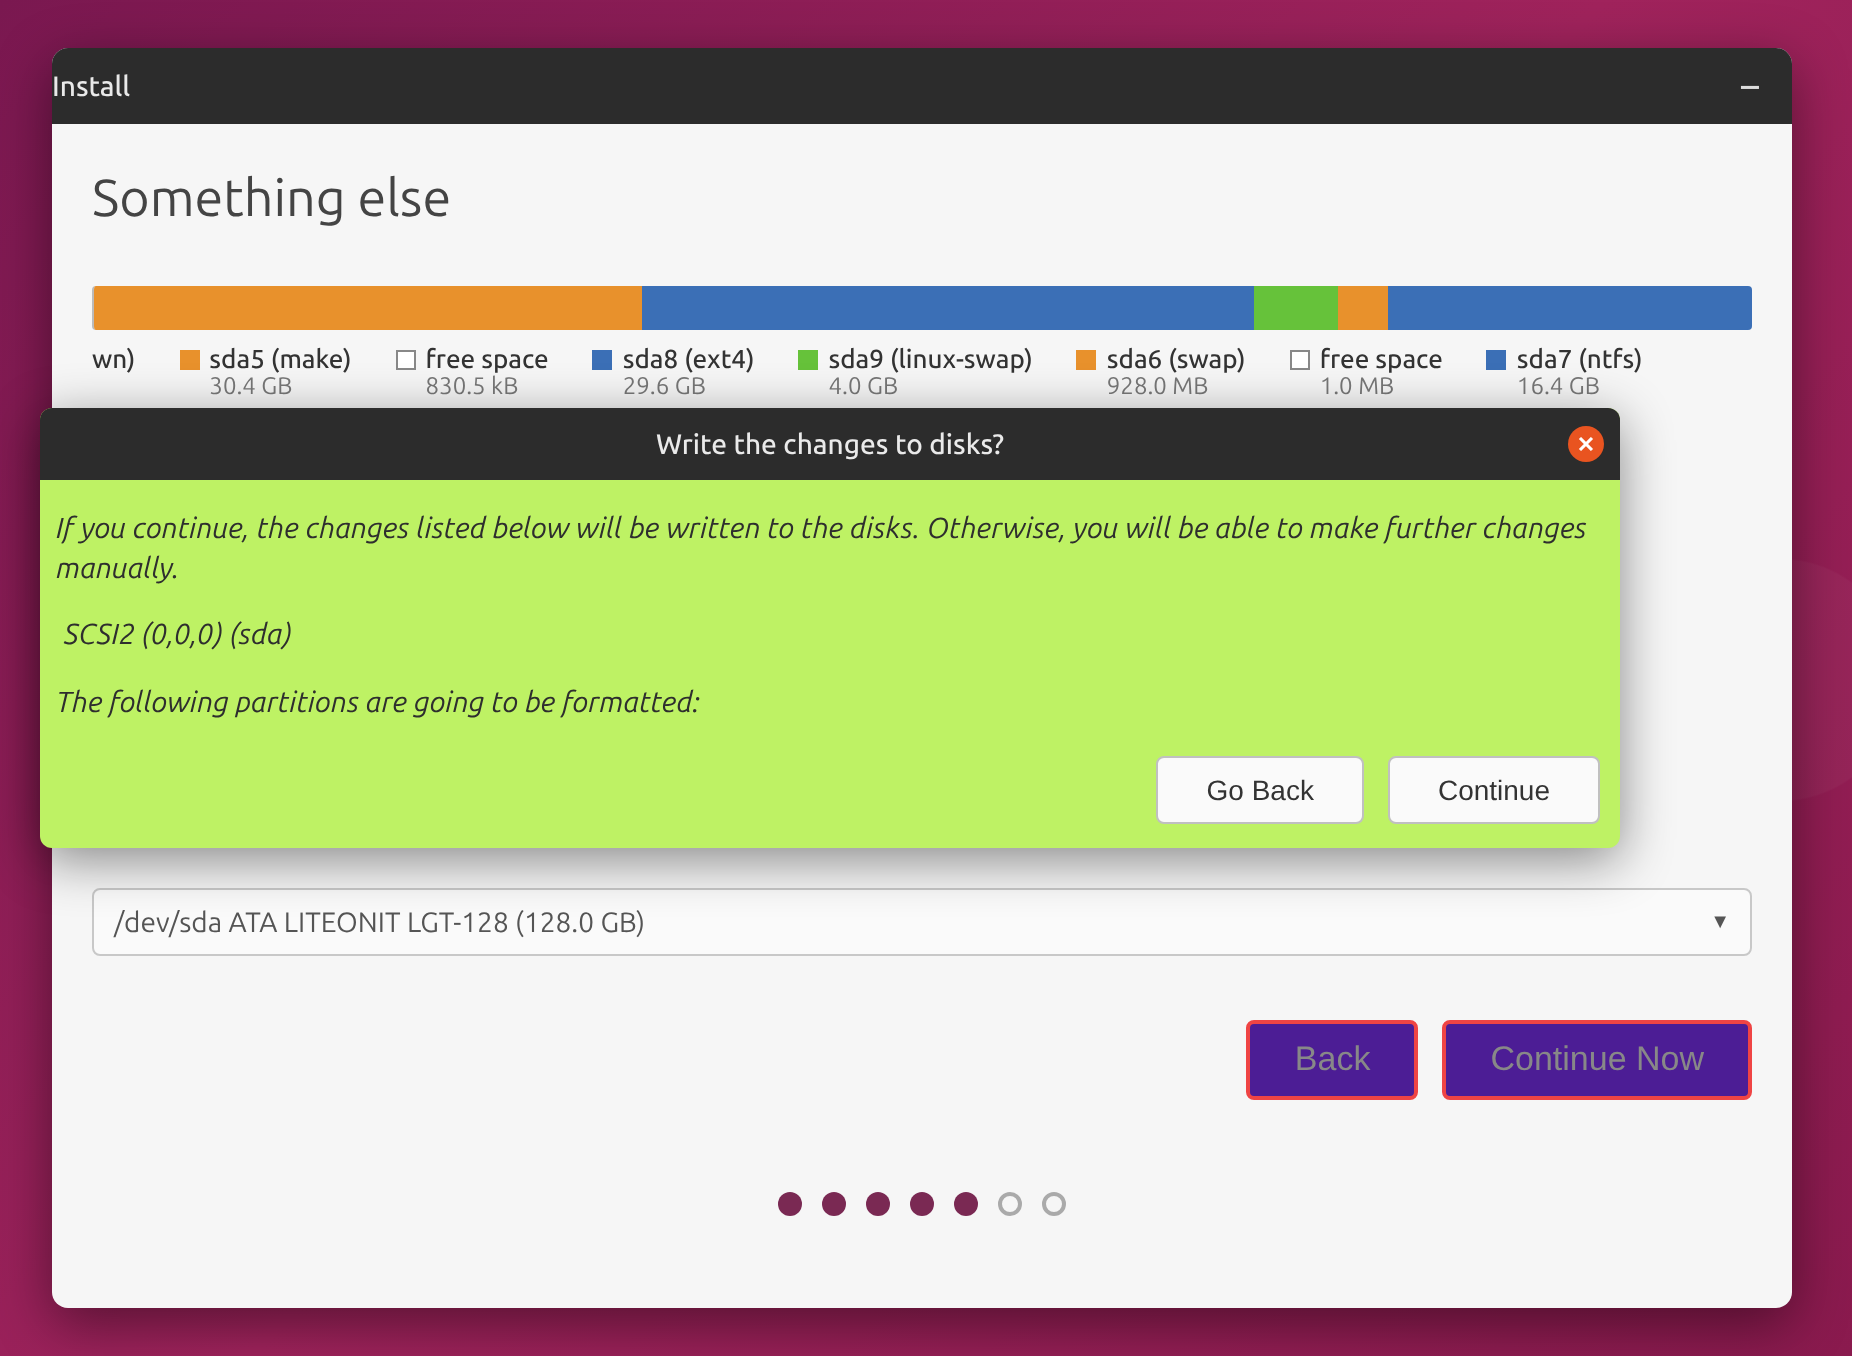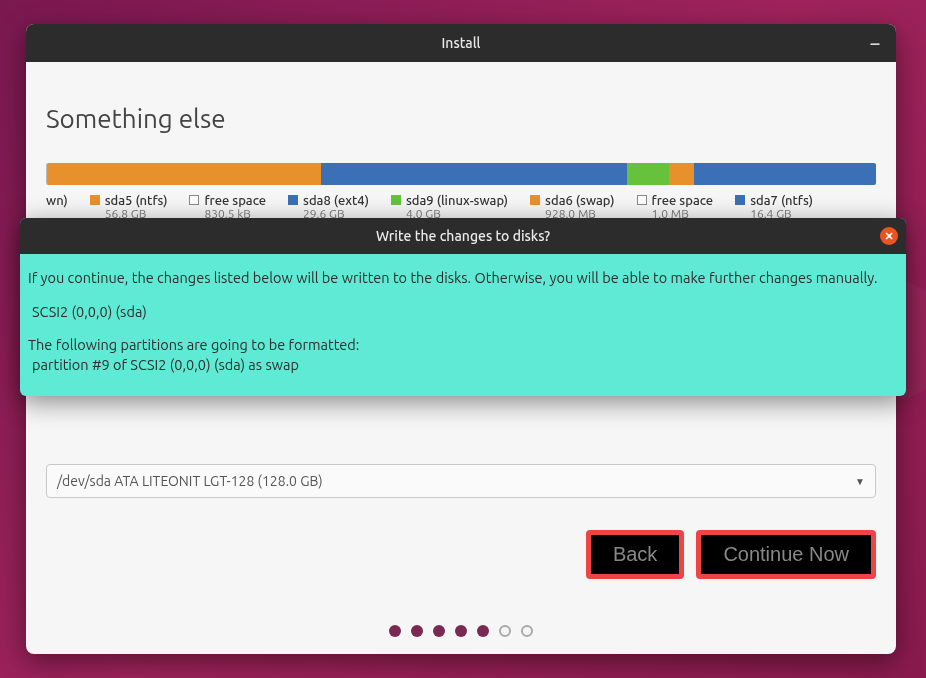--- a/index.html
+++ b/index.html
@@ -27,38 +27,37 @@
     border-radius: 8px;
     box-shadow: 0 8px 28px rgba(0,0,0,.45);
     overflow: hidden;
   }
   .titlebar {
     height: 38px;
     background: #2c2c2c;
     color: #e9e9e9;
     display: flex;
     align-items: center;
-    justify-content: center;
+    justify-content: flex-start;
     position: relative;
     font-weight: 500;
   }
   .titlebar .min {
     position:absolute; right:12px; top:50%; transform:translateY(-50%);
     width:18px; height:18px; color:#ddd; display:flex; align-items:center; justify-content:center;
     font-size:18px;
   }
   .content {
     padding: 22px 20px 12px 20px;
   }
   h1.page-title {
     font-size: 26px;
     font-weight: 400;
     color: #444;
     margin-bottom: 30px;
-    margin-top: 20px;
   }
   .part-bar {
     display:flex;
     height: 22px;
     border-radius: 2px;
     overflow:hidden;
     width: 100%;
     border-left: 1px solid #bbb;
   }
   .part-bar .seg { height:100%; }
@@ -85,39 +84,39 @@
   }
   .device-select .caret {
     margin-left:auto; font-size:10px; color:#555;
   }
   .footer-btns {
     display:flex; gap:12px; justify-content:flex-end;
     margin-top: 32px;
   }
   .btn {
     padding: 8px 22px;
-    background:#000000;
-    border:5px solid #ef4444;
+    background:#4c1d95;
+    border:2px solid #ef4444;
     border-radius:4px;
     color:#888;
-    font-size:20px;
+    font-size:17px;
   }
   .dots {
     display:flex; gap:10px; justify-content:center;
     margin-top: 46px;
   }
   .dot { width:12px; height:12px; border-radius:50%; background:#7a2953; }
   .dot.hollow { background:transparent; border:2px solid #aaa; width:12px; height:12px; }
 
   
   .dialog {
     position:absolute;
-    top: 218px; left: 20px;
-    width: 886px;
-    background:#5eead4;
+    top: 204px; left: 20px;
+    width: 790px;
+    background:#bef264;
     border-radius:6px;
     box-shadow: 0 6px 26px rgba(0,0,0,.45);
     overflow:hidden;
   }
   .dialog-header {
     background:#2c2c2c;
     color:#eaeaea;
     height: 36px;
     display:flex; align-items:center; justify-content:center;
     font-weight:500;
@@ -128,20 +127,21 @@
     width:18px; height:18px; border-radius:50%;
     background:#e95420;
     color:#fff; display:flex; align-items:center; justify-content:center;
     font-size:11px; font-weight:bold;
   }
   .dialog-body {
     padding: 14px 8px 8px 8px;
     font-size: 14.5px;
     color:#2e2e2e;
     line-height: 1.35;
+    font-style: italic;
   }
   .dialog-body p { margin-bottom: 14px; }
   .dialog-body .tight { margin-bottom: 0; }
   .dialog-body .indent { padding-left: 4px; }
   .dialog-buttons {
     display:flex; gap:12px; justify-content:flex-end;
     padding: 10px 10px 12px 10px;
   }
   .dialog-buttons .dbtn {
     padding: 8px 24px;
@@ -175,23 +175,23 @@
 
     <div class="part-legend" id="part-legend">
         <div class="legend-item">
           <div class="legend-top">
             <span>wn)</span>
           </div>
         </div>
         <div class="legend-item">
           <div class="legend-top">
             <span class="sq" style="background: rgb(232, 145, 44);"></span>
-            <span>sda5 (ntfs)</span>
-          </div>
-          <div class="legend-sub">56.8 GB</div>
+            <span>sda5 (make)</span>
+          </div>
+          <div class="legend-sub">30.4 GB</div>
         </div>
         <div class="legend-item">
           <div class="legend-top">
             <span class="sq" style="background: rgb(255, 255, 255); border: 1px solid rgb(136, 136, 136);"></span>
             <span>free space</span>
           </div>
           <div class="legend-sub">830.5 kB</div>
         </div>
         <div class="legend-item">
           <div class="legend-top">
@@ -254,15 +254,18 @@
 
 <div class="dialog">
   <div class="dialog-header">
     <span>Write the changes to disks?</span>
     <span class="close">✕</span>
   </div>
   <div class="dialog-body">
     <p>If you continue, the changes listed below will be written to the disks. Otherwise, you will be able to make further changes manually.</p>
     <p class="indent"> SCSI2 (0,0,0) (sda)</p>
     <p class="tight">The following partitions are going to be formatted:</p>
-    <p class="indent"> partition #9 of SCSI2 (0,0,0) (sda) as swap</p>
+  </div>
+  <div class="dialog-buttons">
+    <button class="dbtn">Go Back</button>
+    <button class="dbtn">Continue</button>
   </div>
 </div>
 
 </body></html>

